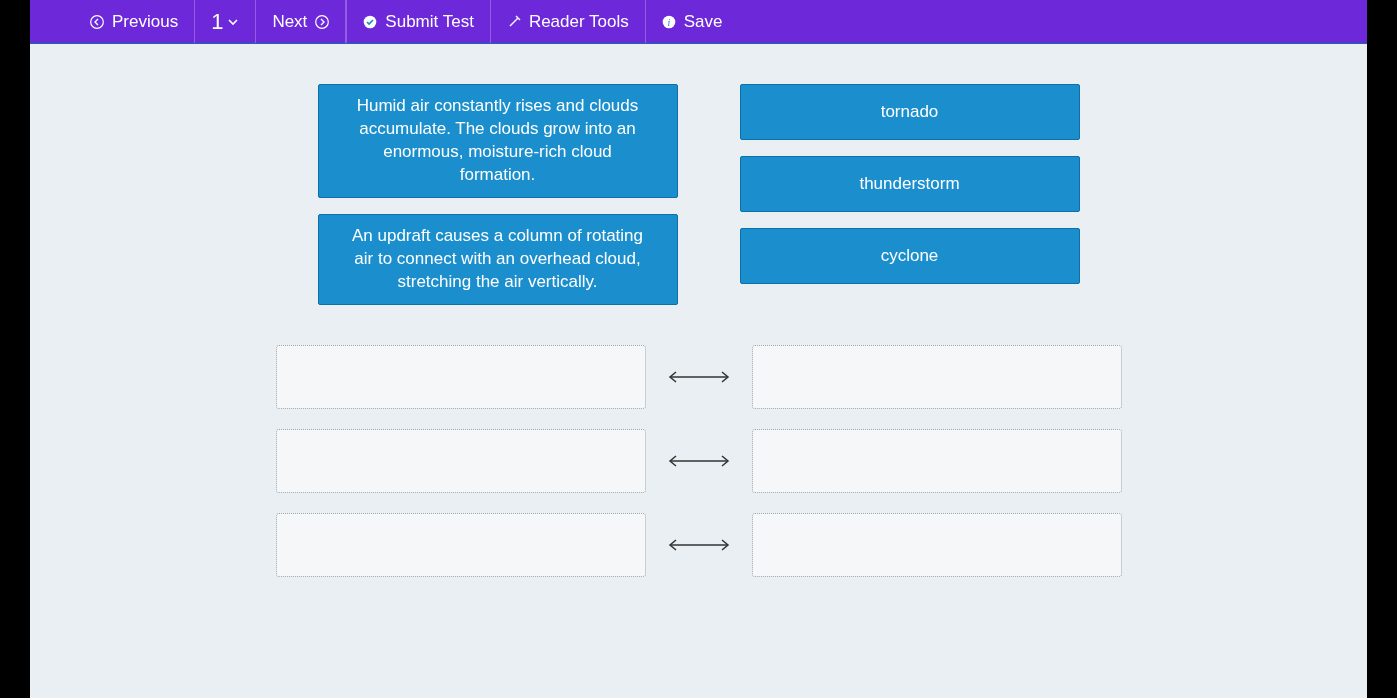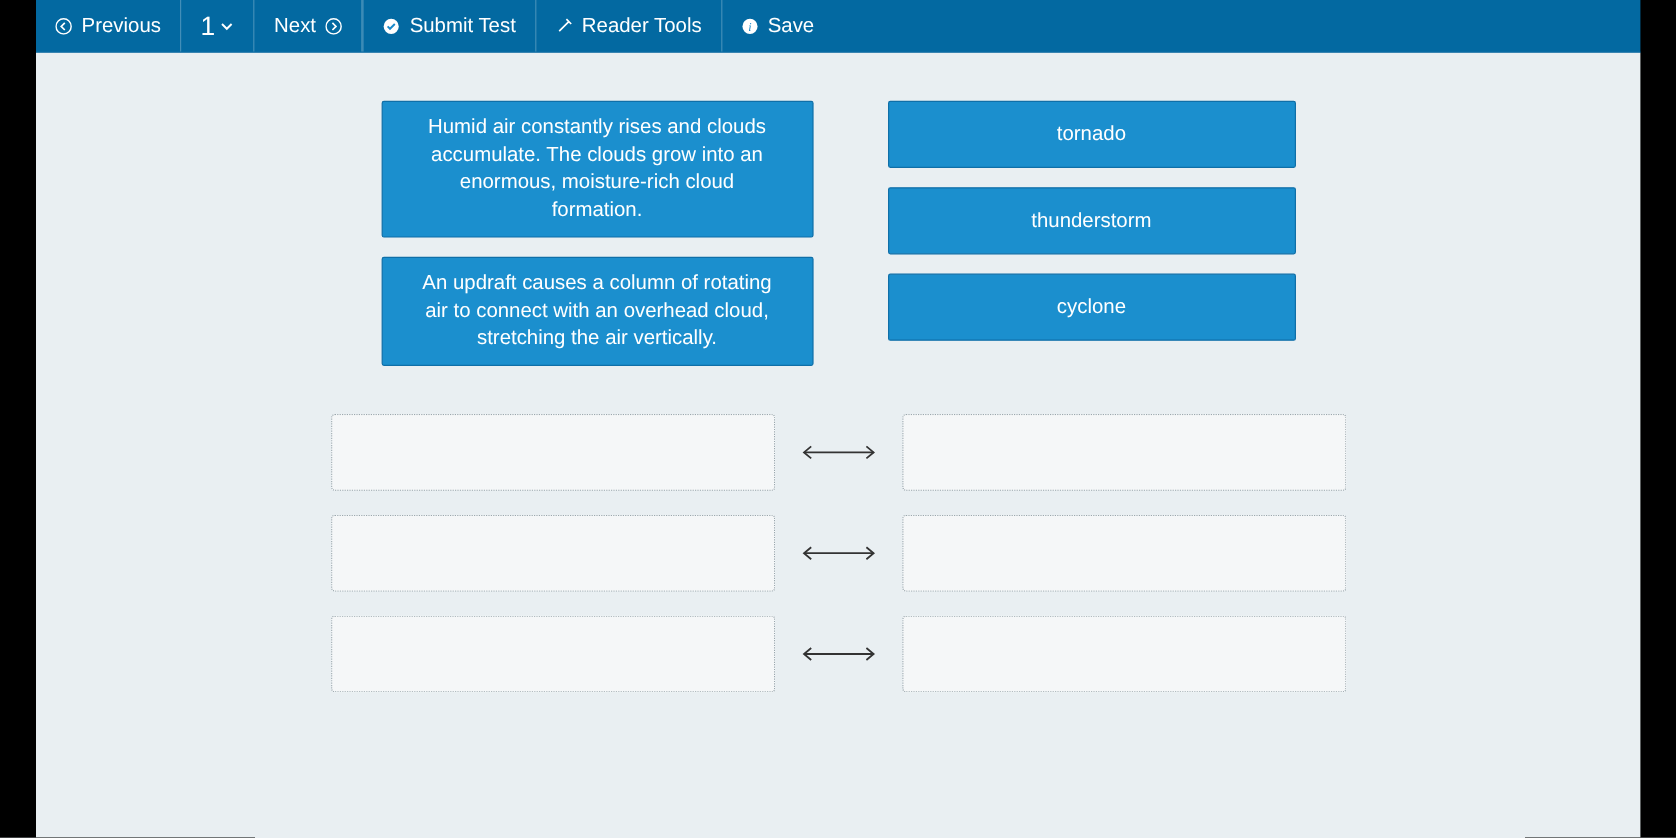--- a/index.html
+++ b/index.html
@@ -10,27 +10,28 @@
       height: 698px;
       overflow: hidden;
     }
     .viewport {
       background: #000;
       width: 100%;
       height: 100%;
       padding: 0 30px;
     }
     .topbar {
-      background: #0369a1;
+      background: #6d28d9;
       height: 44px;
       display: flex;
       align-items: center;
       color: #fff;
       font-size: 17px;
       border-bottom: 1px solid #0f6fa8;
+      padding-left: 44px;
     }
     .tb-btn {
       height: 100%;
       display: flex;
       align-items: center;
       padding: 0 16px;
       border-right: 1px solid rgba(255,255,255,0.25);
       cursor: pointer;
       gap: 8px;
       white-space: nowrap;

